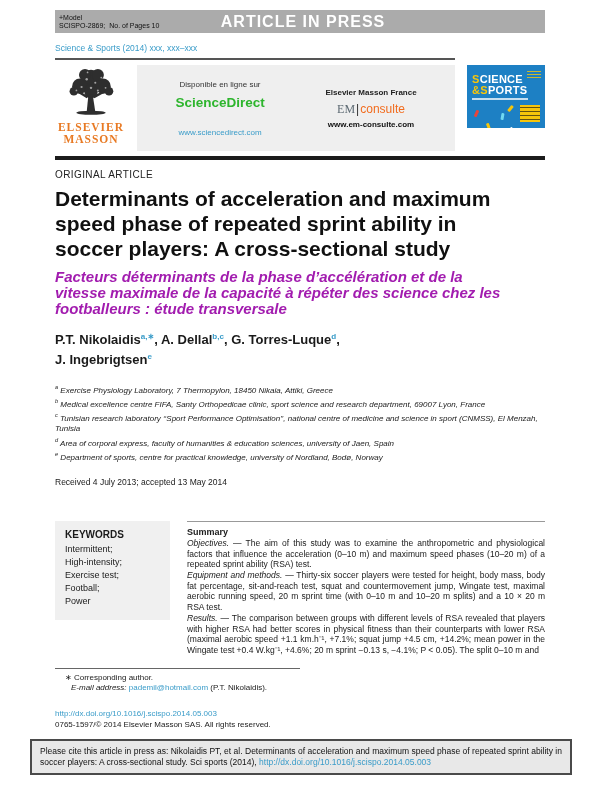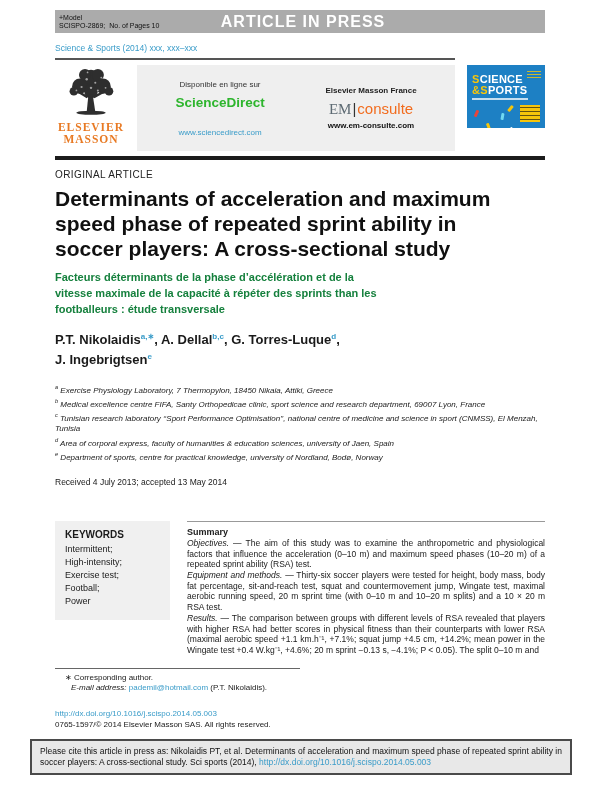--- a/index.html
+++ b/index.html
@@ -29,41 +29,41 @@
   .elsevier-name { color:#e87a24; font-family:"Liberation Serif", serif; font-weight:bold; font-size:11.5px; line-height:12px; letter-spacing:1px; text-align:center; }
   .mast-box {
     margin-left:10px; width:318px; background:#efefef;
     display:flex; align-items:center; justify-content:space-around; padding:0 8px;
   }
   .mast-col { text-align:center; }
   .sd-tagline { font-size:8px; color:#333; margin-bottom:6px; }
   .sd-brand  { font-size:13.5px; font-weight:bold; color:#2db52d; margin-bottom:18px; }
   .sd-url    { font-size:8px; color:#4aa8d8; }
   .em-tagline { font-size:8px; font-weight:bold; color:#222; margin-bottom:5px; }
-  .em-brand  { font-size:15px; margin-bottom:3px; }
+  .em-brand  { font-size:12px; margin-bottom:3px; }
   .em-left   { font-family:"Liberation Serif", serif; color:#5d6a73; }
   .em-pipe   { color:#333; font-weight:normal; padding:0 1px; }
   .em-right  { color:#f26c1e; }
   .em-url    { font-size:8px; font-weight:bold; color:#111; }
   
   .cover { margin-left:12px; width:78px; height:63px; background:#1d80c4; position:relative; overflow:hidden; }
   .cover-title { position:absolute; top:9px; left:5px; font-weight:bold; font-size:11px; line-height:11px; letter-spacing:.3px; }
   .c-accent { color:#f6c50b; } .c-rest { color:#ffffff; }
   .cover-subline { position:absolute; top:33px; left:5px; width:56px; height:2px; background:rgba(255,255,255,.75); }
   .cover-cornertext { position:absolute; top:6px; right:4px; width:14px; height:8px;
     background:repeating-linear-gradient(180deg,#f6c50b 0 1px,transparent 1px 3px); opacity:.8; }
   .cover-toc { position:absolute; right:3px; top:38px; width:24px; bottom:4px; background:#f6c50b;
     background-image:repeating-linear-gradient(180deg, rgba(20,20,20,.65) 0 1px, transparent 1px 4px);
     background-clip:content-box; padding:2px; }
   .fig { position:absolute; width:3px; height:7px; border-radius:1px; }
   
   .rule-thick { margin:5px 55px 0 55px; height:4px; background:#1c1c1c; }
   .section-label { margin:9px 55px 0 55px; font-size:10px; color:#222; letter-spacing:.4px; }
   .title { margin:6px 55px 0 55px; font-size:21px; font-weight:bold; line-height:25px; color:#101010; white-space:nowrap; }
-  .title-fr { margin:8px 55px 0 55px; font-size:11px; font-weight:bold; line-height:16px; color:#15803d; white-space:nowrap; }
+  .title-fr { margin:8px 55px 0 55px; font-size:15px; font-weight:bold; font-style:italic; line-height:16px; color:#a21caf; white-space:nowrap; }
   .authors { margin:12px 55px 0 55px; font-size:13px; font-weight:bold; line-height:16px; }
   .authors sup { color:#3a9cc9; font-size:62%; }
   .affiliations { margin:14px 55px 0 55px; font-size:8px; font-style:italic; line-height:10.5px; color:#1a1a1a; }
   .affiliations sup { font-size:70%; }
   .received { margin:14px 55px 0 55px; font-size:8.5px; }
   
   .abstract { margin:34px 55px 0 55px; display:flex; align-items:flex-start; }
   .kw-box { width:115px; background:#f0f0f0; padding:8px 10px 12px 10px; }
   .kw-head { font-size:10px; font-weight:bold; margin-bottom:3px; }
   .kw-item { font-size:9px; line-height:13px; }
@@ -166,21 +166,21 @@
   <div class="section-label">ORIGINAL ARTICLE</div>
 
   <div class="title">
     <div>Determinants of acceleration and maximum</div>
     <div>speed phase of repeated sprint ability in</div>
     <div>soccer players: A cross-sectional study</div>
   </div>
 
   <div class="title-fr">
     <div>Facteurs déterminants de la phase d’accélération et de la</div>
-    <div>vitesse maximale de la capacité à répéter des sprints than les</div>
+    <div>vitesse maximale de la capacité à répéter des science chez les</div>
     <div>footballeurs : étude transversale</div>
   </div>
 
   <div class="authors">
     <div><span><span>P.T. Nikolaidis</span><sup>a,∗</sup><span>, </span></span><span><span>A. Dellal</span><sup>b,c</sup><span>, </span></span><span><span>G. Torres-Luque</span><sup>d</sup><span>,</span></span></div>
     <div><span><span>J. Ingebrigtsen</span><sup>e</sup></span></div>
   </div>
 
   <div class="affiliations">
     <div><sup>a</sup><span> Exercise Physiology Laboratory, 7 Thermopylon, 18450 Nikaia, Attiki, Greece</span></div>

